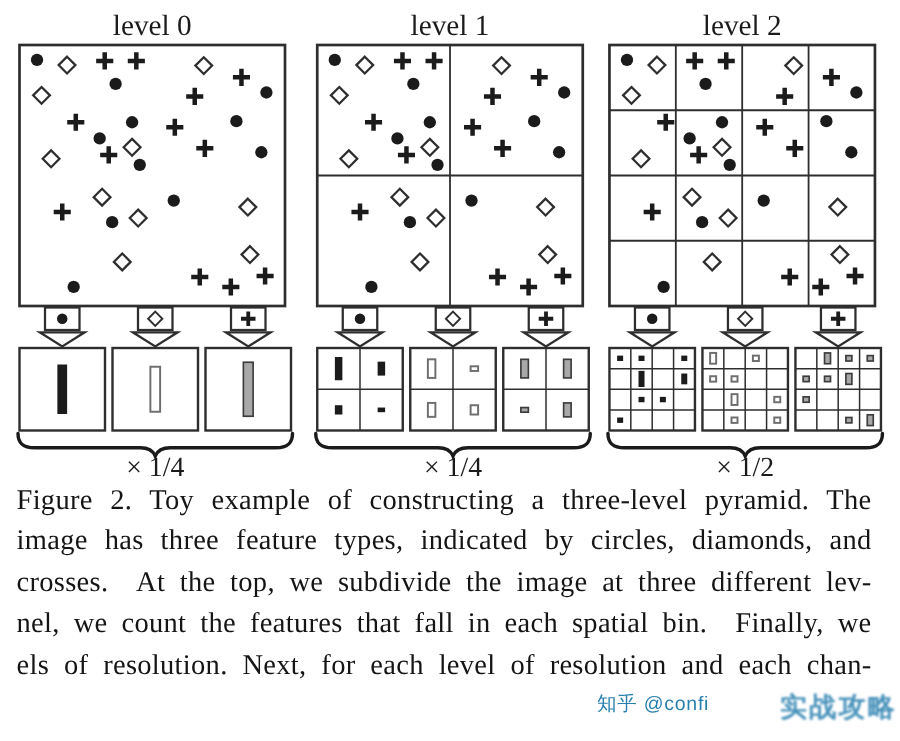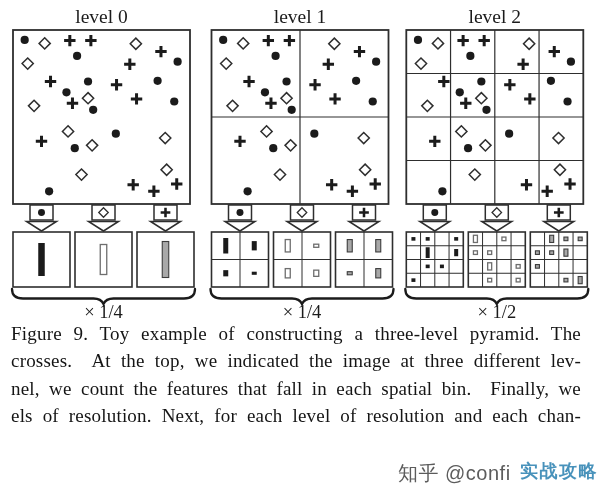--- a/index.html
+++ b/index.html
@@ -28,22 +28,22 @@
   .cl.last{text-align-last:left;}
   .watermark{
     position:absolute;
     left:396px;top:458px;
     width:204px;height:30px;
     pointer-events:none;
   }
   .wm-gray{
     position:absolute;left:2px;top:2px;
     font-family:"Liberation Sans", sans-serif;
-    font-size:20px;
-    color:#404040;
+    font-size:13px;
+    color:#0369a1;
     opacity:0.85;
     filter:blur(0.4px);
     letter-spacing:0.5px;
     white-space:nowrap;
   }
   .wm-red{
     position:absolute;left:124px;top:1px;
     font-family:"Liberation Sans", sans-serif;
     font-size:18px;
     font-weight:bold;
@@ -286,22 +286,23 @@
         <rect x="563.925" y="249.025" width="4" height="7.2" fill="#a8a8a8" stroke="#3c3c3c" stroke-width="1.1"></rect>
         <rect x="535.425" y="264.575" width="4" height="3.6" fill="#a8a8a8" stroke="#3c3c3c" stroke-width="1.1"></rect>
         <rect x="563.925" y="278.325" width="4" height="3.6" fill="#a8a8a8" stroke="#3c3c3c" stroke-width="1.1"></rect>
         <rect x="578.175" y="276.525" width="4" height="7.2" fill="#a8a8a8" stroke="#3c3c3c" stroke-width="1.1"></rect>
         <path d="M 405.3 289 C 405.3 296, 409.3 298.5, 416.3 298.5 L 486.79999999999995 298.5 C 492.79999999999995 298.5, 495.29999999999995 300.5, 496.79999999999995 304 C 498.29999999999995 300.5, 500.79999999999995 298.5, 506.79999999999995 298.5 L 577.3 298.5 C 584.3 298.5, 588.3 296, 588.3 289" fill="none" stroke="#1b1b1b" stroke-width="2.3" stroke-linecap="round"></path>
         <text x="496.79999999999995" y="317.5" text-anchor="middle" font-family="&quot;Liberation Serif&quot;, serif" font-size="18.5" fill="#1b1b1b">× 1/2</text>
       </g>
     </svg>
 
   <div class="caption">
-    <div class="cl">Figure 9. Toy example of constructing a three-level pyramid. The</div>
-    <div class="cl">crosses.  At the top, we indicated the image at three different lev-</div>
+    <div class="cl">Figure 2. Toy example of constructing a three-level pyramid. The</div>
+    <div class="cl">image has three feature types, indicated by circles, diamonds, and</div>
+    <div class="cl">crosses.  At the top, we subdivide the image at three different lev-</div>
     <div class="cl">nel, we count the features that fall in each spatial bin.  Finally, we</div>
     <div class="cl">els of resolution. Next, for each level of resolution and each chan-</div>
   </div>
 
   <div class="watermark">
     <span class="wm-gray">知乎 @confi</span>
     <span class="wm-red">实战攻略</span>
   </div>
 </div>
 

